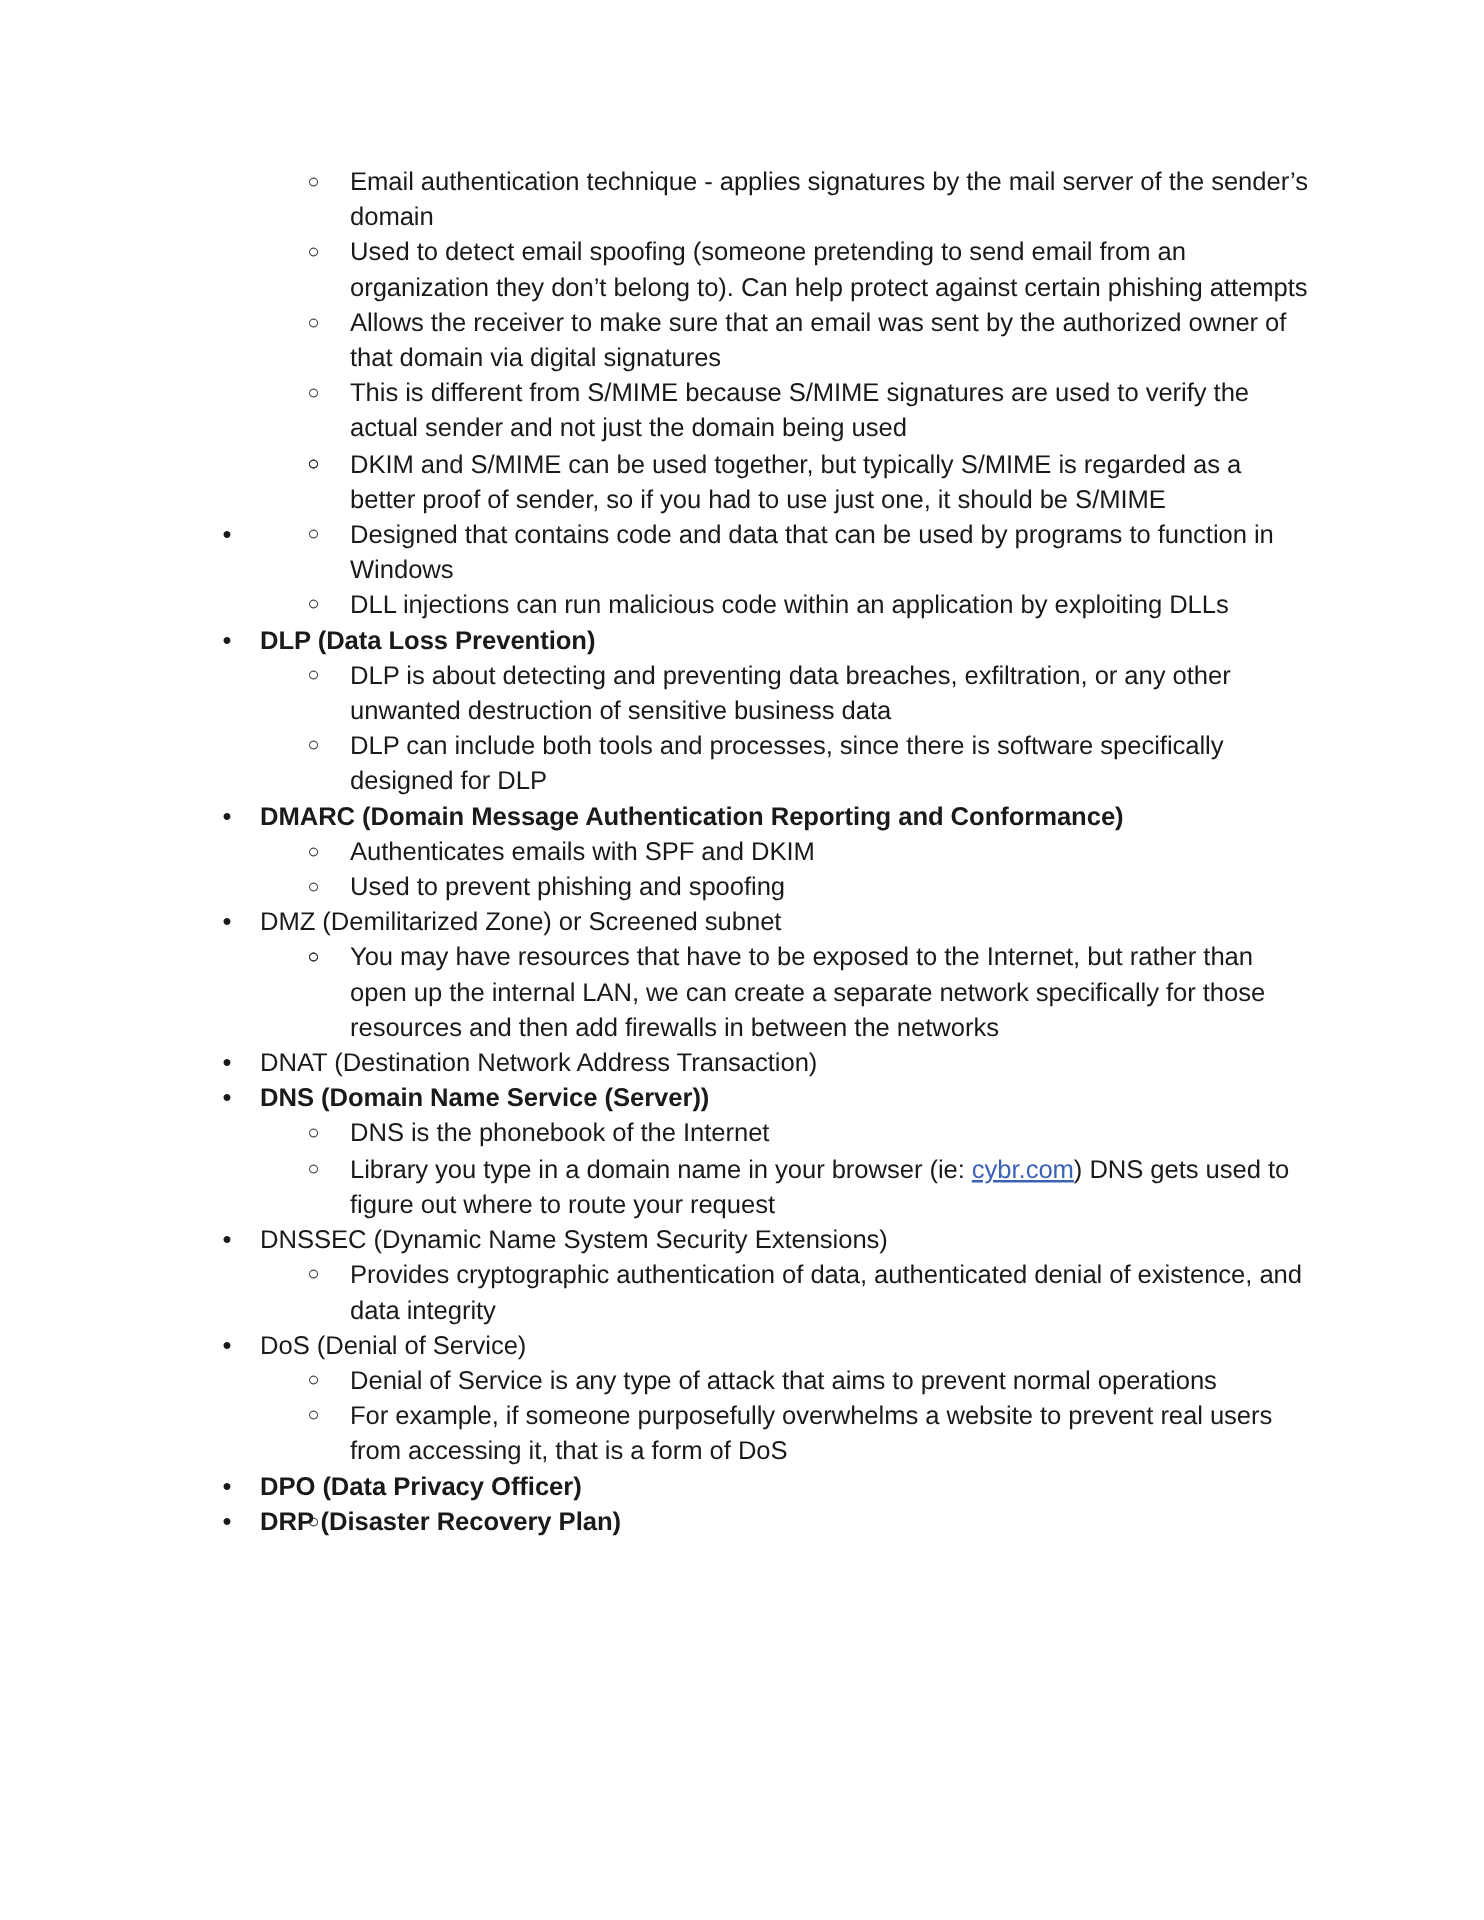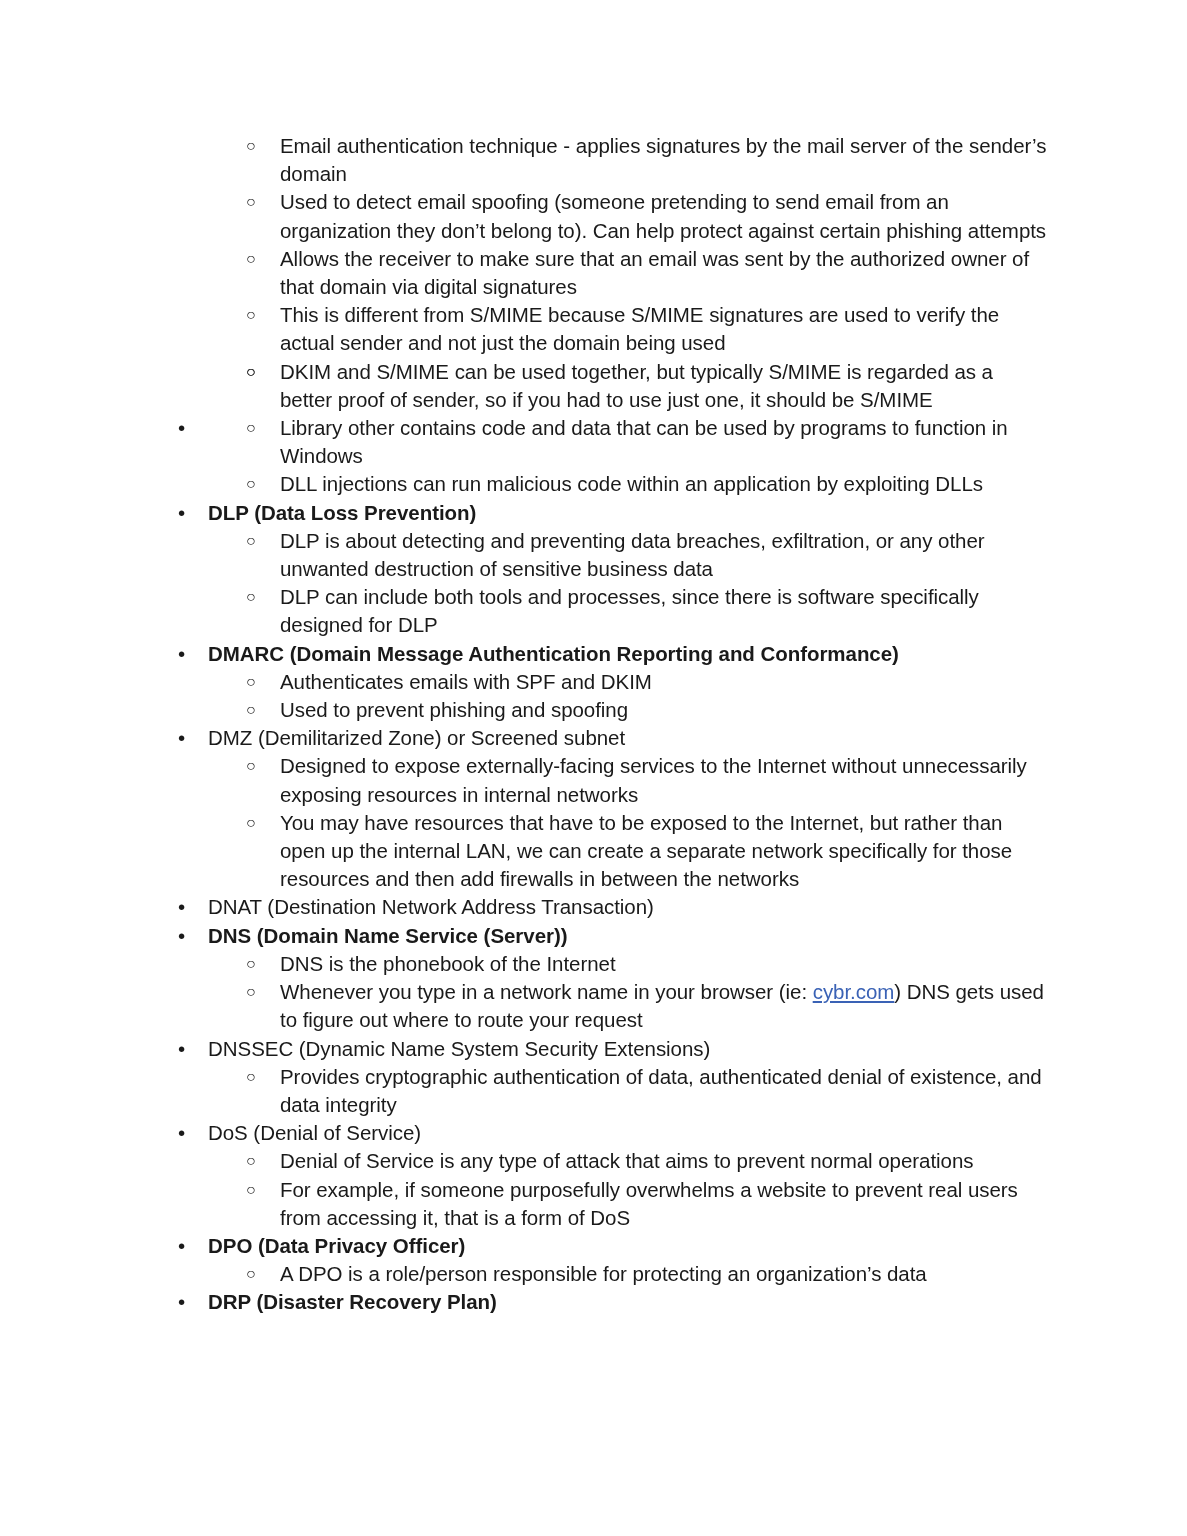--- a/index.html
+++ b/index.html
@@ -116,21 +116,21 @@
         </li>
         <li class="lvl2">
           <span class="marker">○</span>
           <span class="text">DKIM and S/MIME can be used together, but typically S/MIME is regarded as a better proof of sender, so if you had to use just one, it should be S/MIME</span>
         </li>
         <li class="lvl1 bold">
           <span class="marker">•</span>
         </li>
         <li class="lvl2">
           <span class="marker">○</span>
-          <span class="text">Library other contains code and data that can be used by programs to function in Windows</span>
+          <span class="text">Designed that contains code and data that can be used by programs to function in Windows</span>
         </li>
         <li class="lvl2">
           <span class="marker">○</span>
           <span class="text">DLL injections can run malicious code within an application by exploiting DLLs</span>
         </li>
         <li class="lvl1 bold">
           <span class="marker">•</span>
           <span class="text">DLP (Data Loss Prevention)</span>
         </li>
         <li class="lvl2">
@@ -152,41 +152,40 @@
         <li class="lvl2">
           <span class="marker">○</span>
           <span class="text">Used to prevent phishing and spoofing</span>
         </li>
         <li class="lvl1">
           <span class="marker">•</span>
           <span class="text">DMZ (Demilitarized Zone) or Screened subnet</span>
         </li>
         <li class="lvl2">
           <span class="marker">○</span>
-          <span class="text">Designed to expose externally-facing services to the Internet without unnecessarily exposing resources in internal networks</span>
         </li>
         <li class="lvl2">
           <span class="marker">○</span>
           <span class="text">You may have resources that have to be exposed to the Internet, but rather than open up the internal LAN, we can create a separate network specifically for those resources and then add firewalls in between the networks</span>
         </li>
         <li class="lvl1">
           <span class="marker">•</span>
           <span class="text">DNAT (Destination Network Address Transaction)</span>
         </li>
         <li class="lvl1 bold">
           <span class="marker">•</span>
           <span class="text">DNS (Domain Name Service (Server))</span>
         </li>
         <li class="lvl2">
           <span class="marker">○</span>
           <span class="text">DNS is the phonebook of the Internet</span>
         </li>
         <li class="lvl2">
           <span class="marker">○</span>
-          <span class="text"><span>Whenever you type in a network name in your browser (ie: </span><a class="doclink" href="#">cybr.com</a><span>) DNS gets used to figure out where to route your request</span></span>
+          <span class="text"><span>Library you type in a domain name in your browser (ie: </span><a class="doclink" href="#">cybr.com</a><span>) DNS gets used to figure out where to route your request</span></span>
         </li>
         <li class="lvl1">
           <span class="marker">•</span>
           <span class="text">DNSSEC (Dynamic Name System Security Extensions)</span>
         </li>
         <li class="lvl2">
           <span class="marker">○</span>
           <span class="text">Provides cryptographic authentication of data, authenticated denial of existence, and data integrity</span>
         </li>
         <li class="lvl1">
@@ -200,21 +199,20 @@
         <li class="lvl2">
           <span class="marker">○</span>
           <span class="text">For example, if someone purposefully overwhelms a website to prevent real users from accessing it, that is a form of DoS</span>
         </li>
         <li class="lvl1 bold">
           <span class="marker">•</span>
           <span class="text">DPO (Data Privacy Officer)</span>
         </li>
         <li class="lvl2">
           <span class="marker">○</span>
-          <span class="text">A DPO is a role/person responsible for protecting an organization’s data</span>
         </li>
         <li class="lvl1 bold">
           <span class="marker">•</span>
           <span class="text">DRP (Disaster Recovery Plan)</span>
         </li>
       </ul>
   </div>
 </div>
 
 </body></html>

